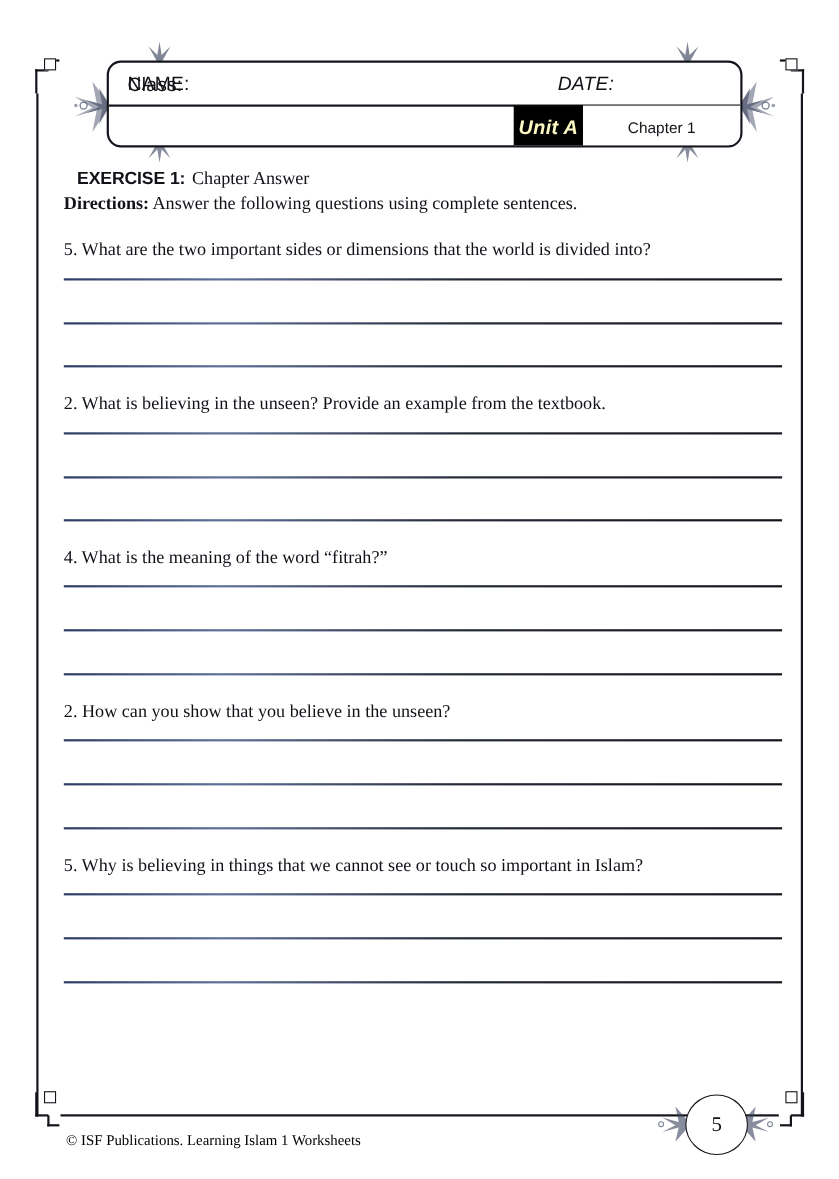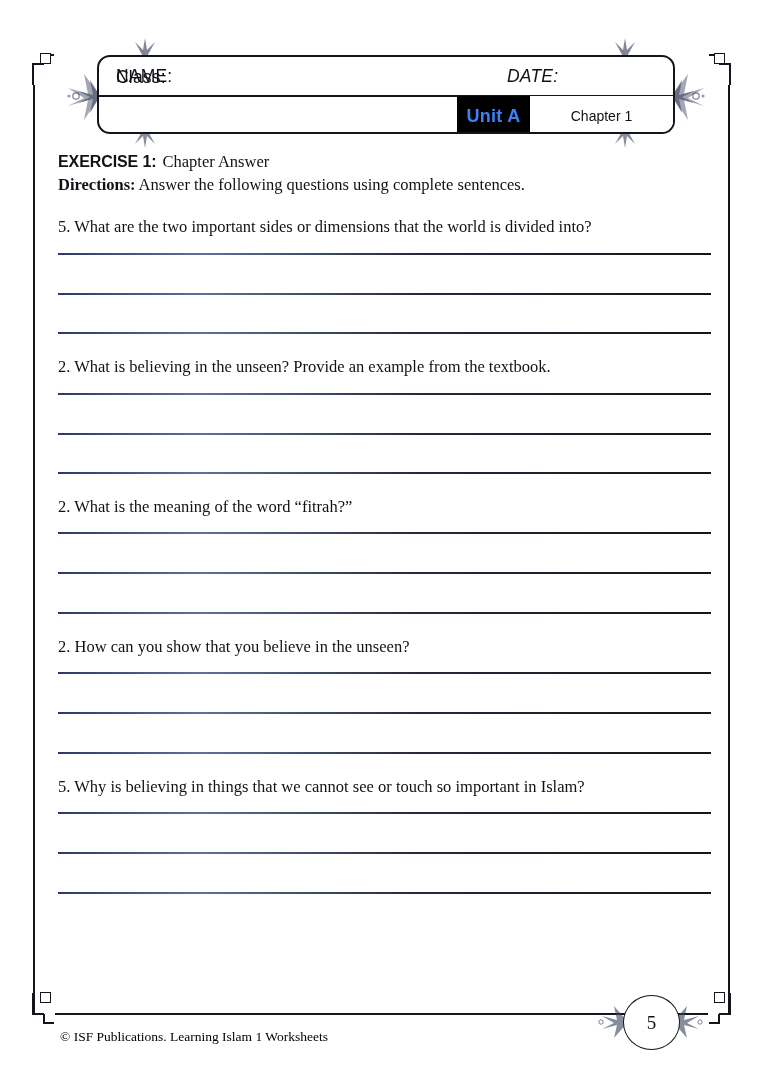--- a/index.html
+++ b/index.html
@@ -88,31 +88,32 @@
     letter-spacing: .2px;
   }
   .lbl-name  { position: absolute; left: 17px;  top: 9px; }
   .lbl-date  { position: absolute; left: 408px; top: 9px; font-style: italic; }
   .lbl-class { position: absolute; left: 17px;  top: 10px; }
 
   .badge-unit {
     position: absolute;
     right: 143px;
     top: 39px;
-    width: 73px;
+    width: 63px;
     height: 40px;
     background: #000000;
-    color: #3b82f6;
+    color: #fef9c3;
     font-family: "Liberation Sans", sans-serif;
     font-weight: bold;
     font-size: 18px;
     display: flex;
     align-items: center;
     justify-content: center;
     letter-spacing: .3px;
+    font-style: italic;
   }
   .badge-chapter {
     position: absolute;
     right: 0px;
     top: 39px;
     width: 143px;
     height: 40px;
     background: #ffffff;
     color: #111118;
     font-family: "Liberation Sans", sans-serif;
@@ -128,20 +129,21 @@
     left: 58px;
     top: 152px;
     font-size: 16.5px;
     white-space: nowrap;
   }
   .exercise-head .ex-label {
     font-family: "Liberation Sans", sans-serif;
     font-weight: bold;
     font-size: 16px;
     letter-spacing: -.1px;
+    margin-left: 12px;
   }
   .exercise-head .ex-title {
     font-family: "Liberation Serif", serif;
     font-size: 16.5px;
     padding-left: 6px;
   }
   .directions {
     position: absolute;
     left: 58px;
     top: 175px;
@@ -310,21 +312,21 @@
 <div class="question" style="top:217px;">5. What are the two important sides or dimensions that the world is divided into?</div>
 <div class="answer-line" style="top:253px;"></div>
 <div class="answer-line" style="top:293px;"></div>
 <div class="answer-line" style="top:332px;"></div>
 
 <div class="question" style="top:357px;">2. What is believing in the unseen? Provide an example from the textbook.</div>
 <div class="answer-line" style="top:393px;"></div>
 <div class="answer-line" style="top:433px;"></div>
 <div class="answer-line" style="top:472px;"></div>
 
-<div class="question" style="top:497px;">2. What is the meaning of the word “fitrah?”</div>
+<div class="question" style="top:497px;">4. What is the meaning of the word “fitrah?”</div>
 <div class="answer-line" style="top:532px;"></div>
 <div class="answer-line" style="top:572px;"></div>
 <div class="answer-line" style="top:612px;"></div>
 
 <div class="question" style="top:637px;">2. How can you show that you believe in the unseen?</div>
 <div class="answer-line" style="top:672px;"></div>
 <div class="answer-line" style="top:712px;"></div>
 <div class="answer-line" style="top:752px;"></div>
 
 <div class="question" style="top:777px;">5. Why is believing in things that we cannot see or touch so important in Islam?</div>

